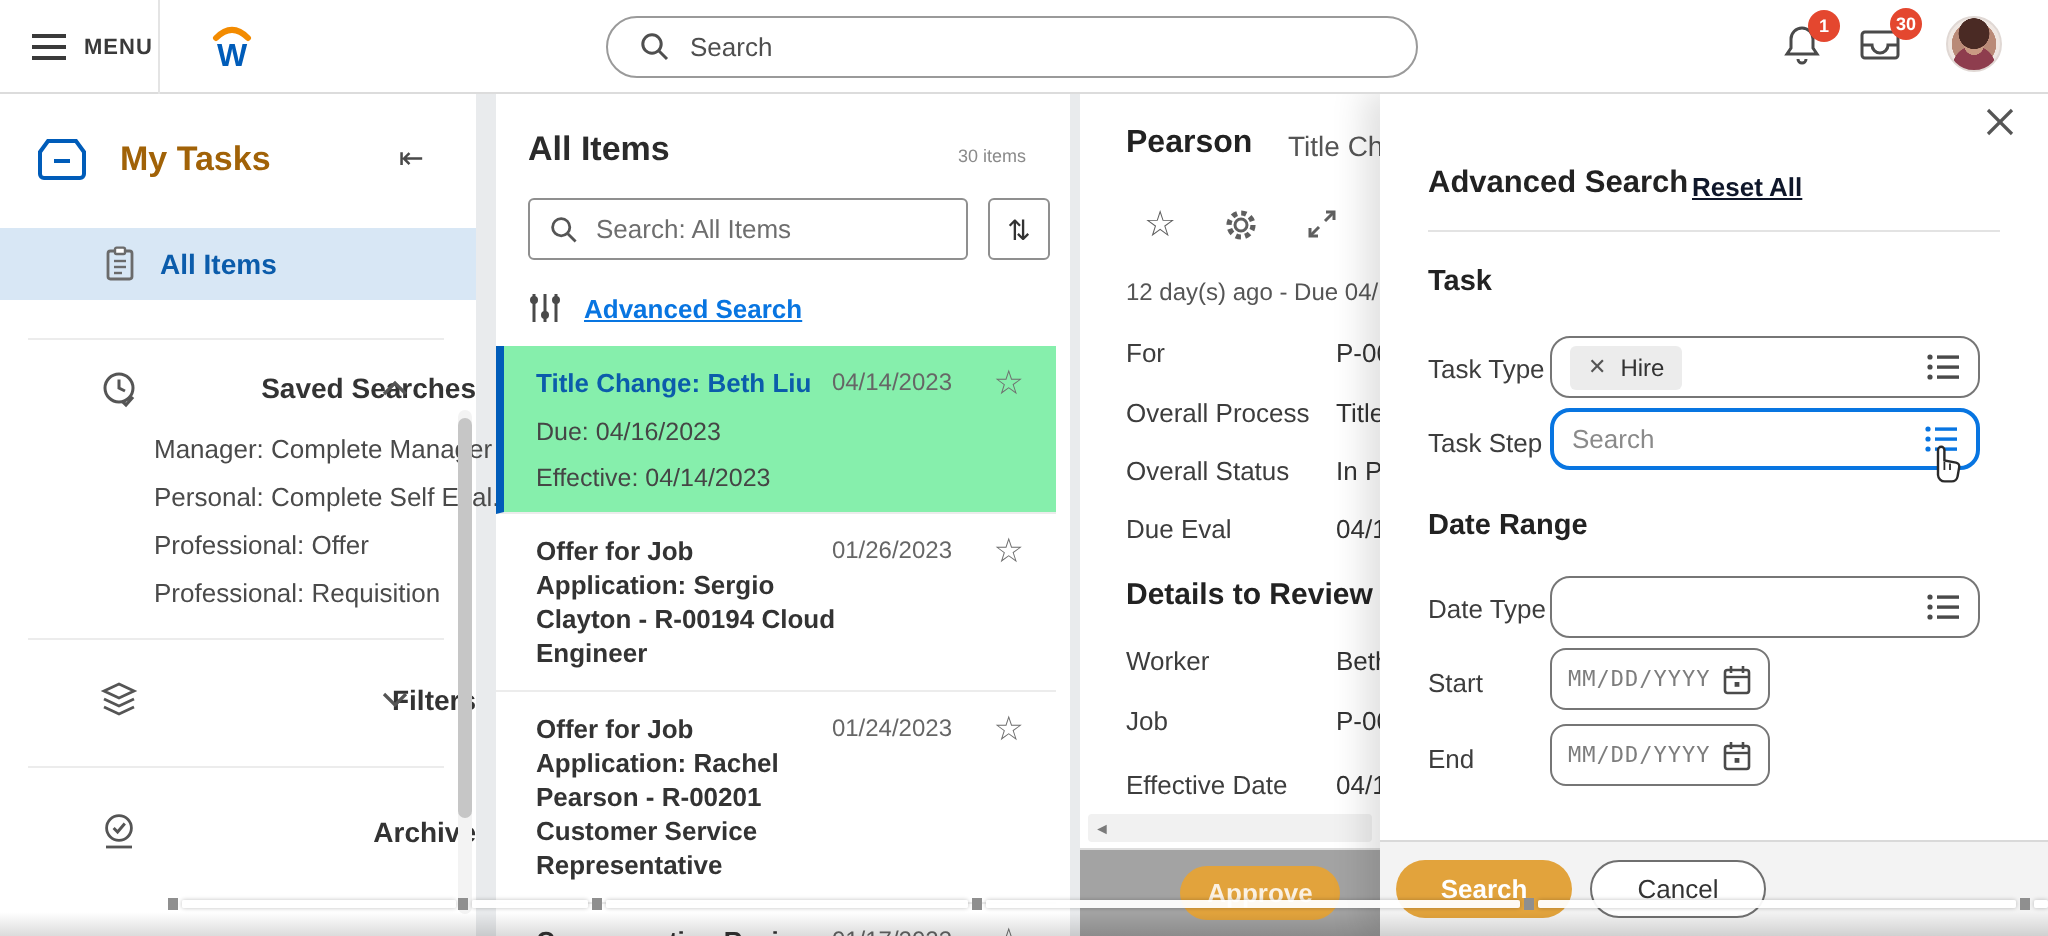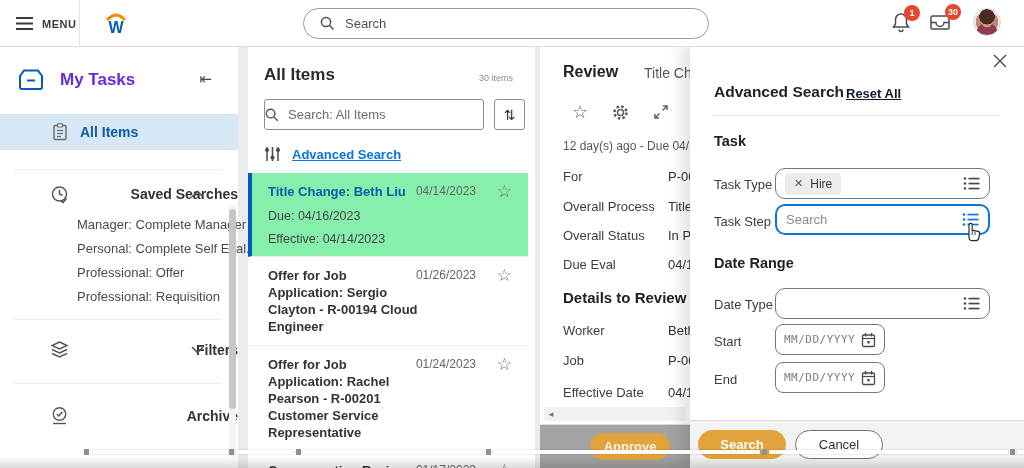--- a/index.html
+++ b/index.html
@@ -23,39 +23,39 @@
   .avatar { position:absolute; left:973px; top:8px; width:28px; height:28px; border-radius:50%;
     background: radial-gradient(circle at 50% 30%, #4a2a24 0 34%, transparent 35%),
                 radial-gradient(circle at 50% 52%, #c99a83 0 26%, transparent 27%),
                 radial-gradient(circle at 50% 95%, #8e3d4e 0 38%, transparent 39%),
                 radial-gradient(circle at 50% 50%, #b98a77 0 60%, #efe7e2 61%);
     border:1px solid #e0d8d4; cursor:pointer; }
 
   
   .sidebar { position:absolute; left:0; top:47px; width:238px; height:421px; background:#ffffff; z-index:5; }
   .sb-header { position:absolute; left:16px; top:16px; width:206px; height:34px; display:flex; align-items:center; }
-  .sb-title { font-size:17px; font-weight:bold; color:#6d28d9; margin-left:14px; }
+  .sb-title { font-size:17px; font-weight:bold; color:#a16207; margin-left:14px; }
   .sb-collapse { position:absolute; right:10px; top:7px; font-size:15px; color:#4a4a4a; cursor:pointer; }
   .sb-allitems { position:absolute; left:0; top:67px; width:238px; height:36px; background:#d8e7f5; display:flex; align-items:center; cursor:pointer; }
   .sb-allitems .ico { margin-left:52px; }
   .sb-allitems-label { font-size:14px; font-weight:bold; color:#0b5cab; margin-left:12px; }
   .sb-divider { position:absolute; left:14px; width:208px; height:1px; background:#ececec; }
   .sb-sec { position:absolute; left:0; width:238px; height:26px; display:flex; align-items:center; cursor:pointer;justify-content:space-between; }
   .sb-sec .ico { margin-left:50px; }
   .sb-sec-label { font-size:14px; font-weight:bold; color:#333; margin-left:12px; }
   .sb-chev { position:absolute; right:34px; }
   .sb-sub { position:absolute; left:77px; font-size:13px; color:#4a4a4a; cursor:pointer; white-space:nowrap; }
   .sb-scroll { position:absolute; left:229px; top:158px; width:7px; height:252px; background:#f3f3f3; border-radius:4px; }
   .sb-thumb { position:absolute; left:0; top:4px; width:7px; height:200px; background:#c6c6c6; border-radius:4px; cursor:pointer; }
 
   
   .listpanel { position:absolute; left:248px; top:47px; width:287px; height:421px; background:#ffffff; z-index:5; overflow:hidden; }
   .lp-title { position:absolute; left:16px; top:18px; font-size:17px; font-weight:bold; color:#2b2b2b; }
   .lp-count { position:absolute; right:22px; top:26px; font-size:9px; color:#8a8a8a; }
-  .lp-search { position:absolute; left:16px; top:52px; width:220px; height:31px; border:1px solid #8f8f8f; border-radius:3px; background:#fff; display:flex; align-items:center; gap:9px; }
+  .lp-search { position:absolute; left:16px; top:52px; width:220px; height:31px; border:1px solid #8f8f8f; border-radius:3px; background:#fff; display:flex; align-items:center; padding-left:10px; gap:9px; }
   .lp-search-text { font-size:13px; color:#6e6e6e; }
   .lp-sort { position:absolute; left:246px; top:52px; width:31px; height:31px; border:1px solid #8f8f8f; border-radius:3px; background:#fff; display:flex; align-items:center; justify-content:center; cursor:pointer; }
   .lp-adv { position:absolute; left:16px; top:99px; display:flex; align-items:center; gap:11px; cursor:pointer; }
   .lp-adv-label { font-size:13px; font-weight:bold; color:#0875e1; text-decoration:underline; }
   .lp-list { position:absolute; left:0; top:126px; width:280px; }
   .lp-item { position:relative; border-bottom:1px solid #ececec; cursor:pointer; }
   .lp-item-inner { padding:10px 0 10px 20px; }
   .lp-item.selected { background:#86efac; border-left:4px solid #005cb9; }
   .lp-item.selected .lp-item-inner { padding-left:16px; }
   .lp-it-title { font-size:13px; font-weight:bold; color:#333; line-height:17px; width:152px; }
@@ -317,21 +317,21 @@
 
         </div>
         <span class="lp-it-date">01/17/2023</span>
         <span class="lp-it-star">☆</span>
       </div>
     </div>
 
   </div>
 
   <div class="review">
-    <span class="rv-title">Review</span>
+    <span class="rv-title">Pearson</span>
     <span class="rv-sub">Title Cha</span>
     <div class="rv-icons">
       <span class="rv-star">☆</span>
       <span class="ico">
         <svg width="19" height="19" viewBox="0 0 19 19">
             <circle cx="9.5" cy="9.5" r="3" fill="none" stroke="#5f5f5f" stroke-width="1.5"></circle>
             <circle cx="9.5" cy="9.5" r="6" fill="none" stroke="#5f5f5f" stroke-width="2.6" stroke-dasharray="2.6 2.1"></circle>
           </svg>
       </span>
       <span class="ico">

